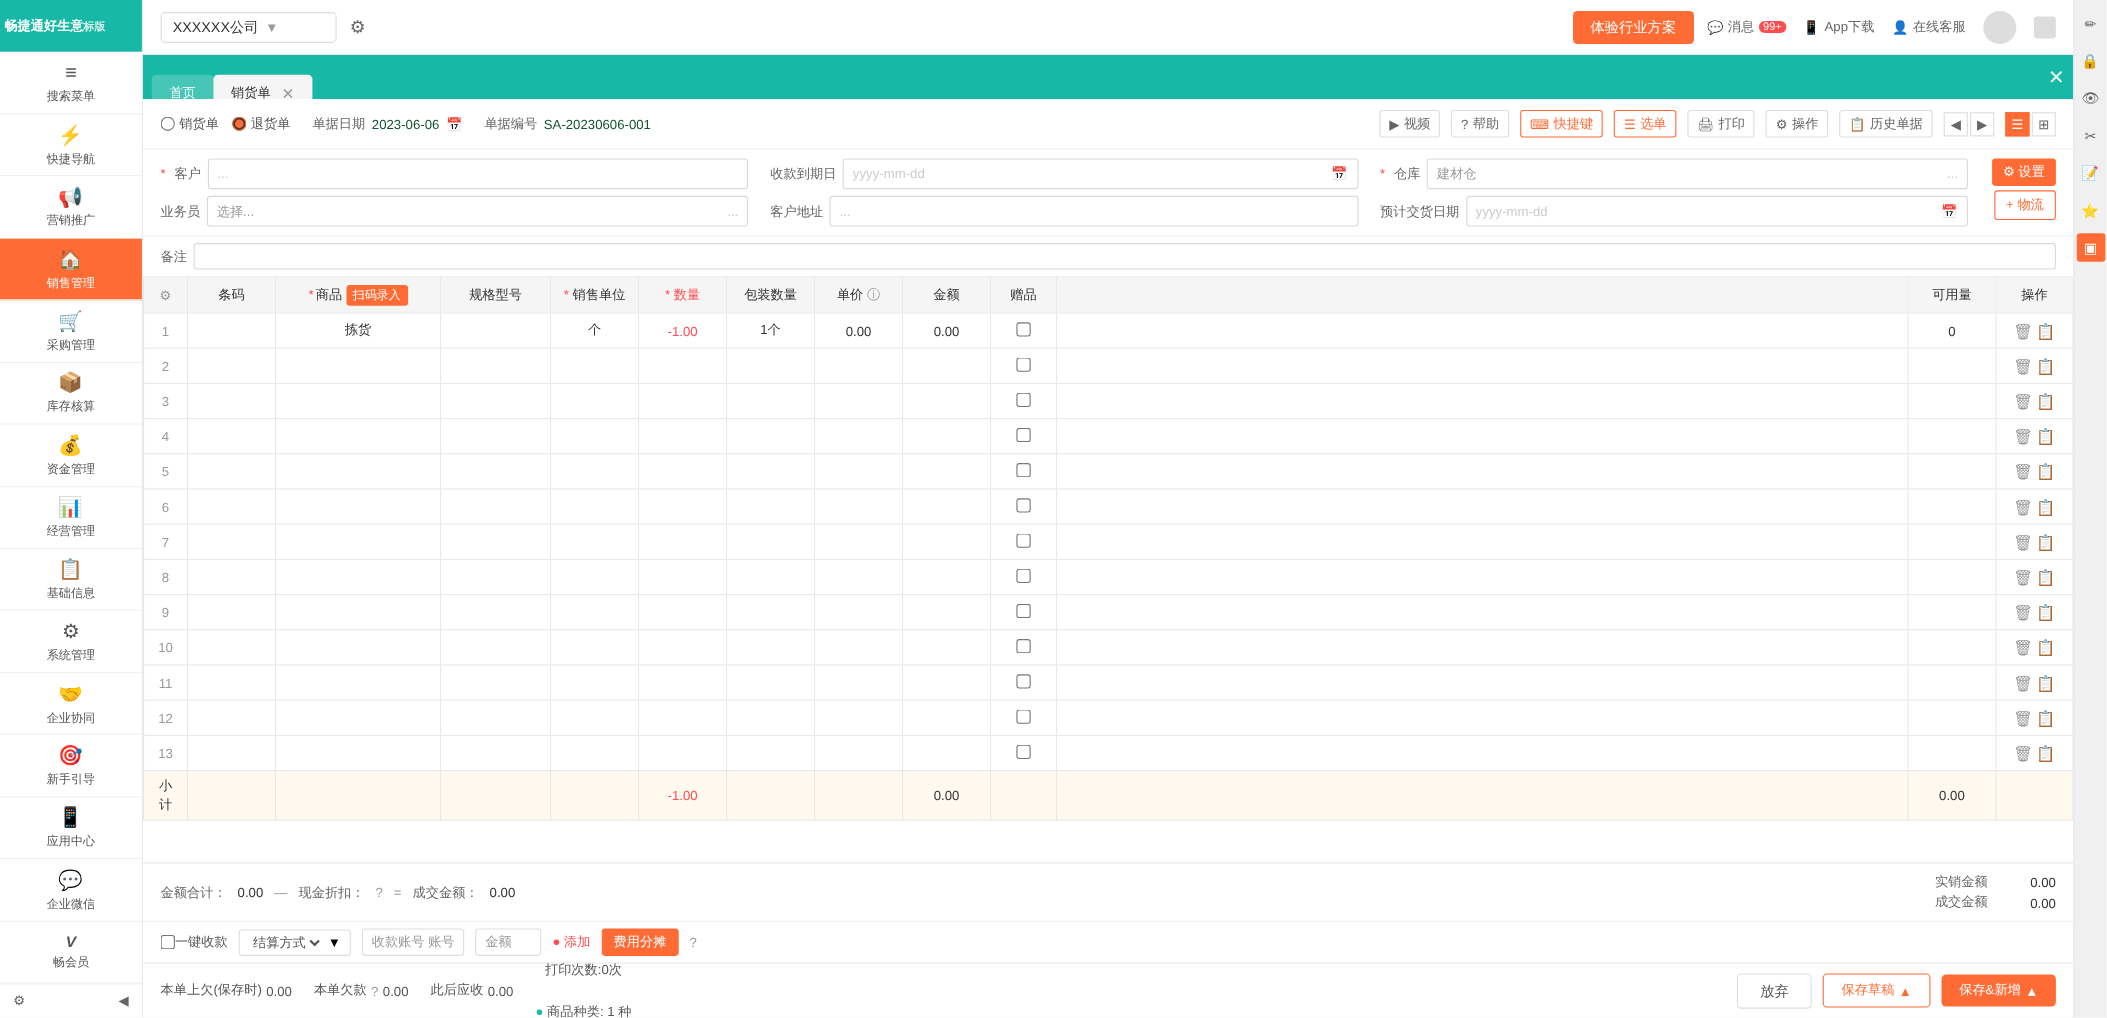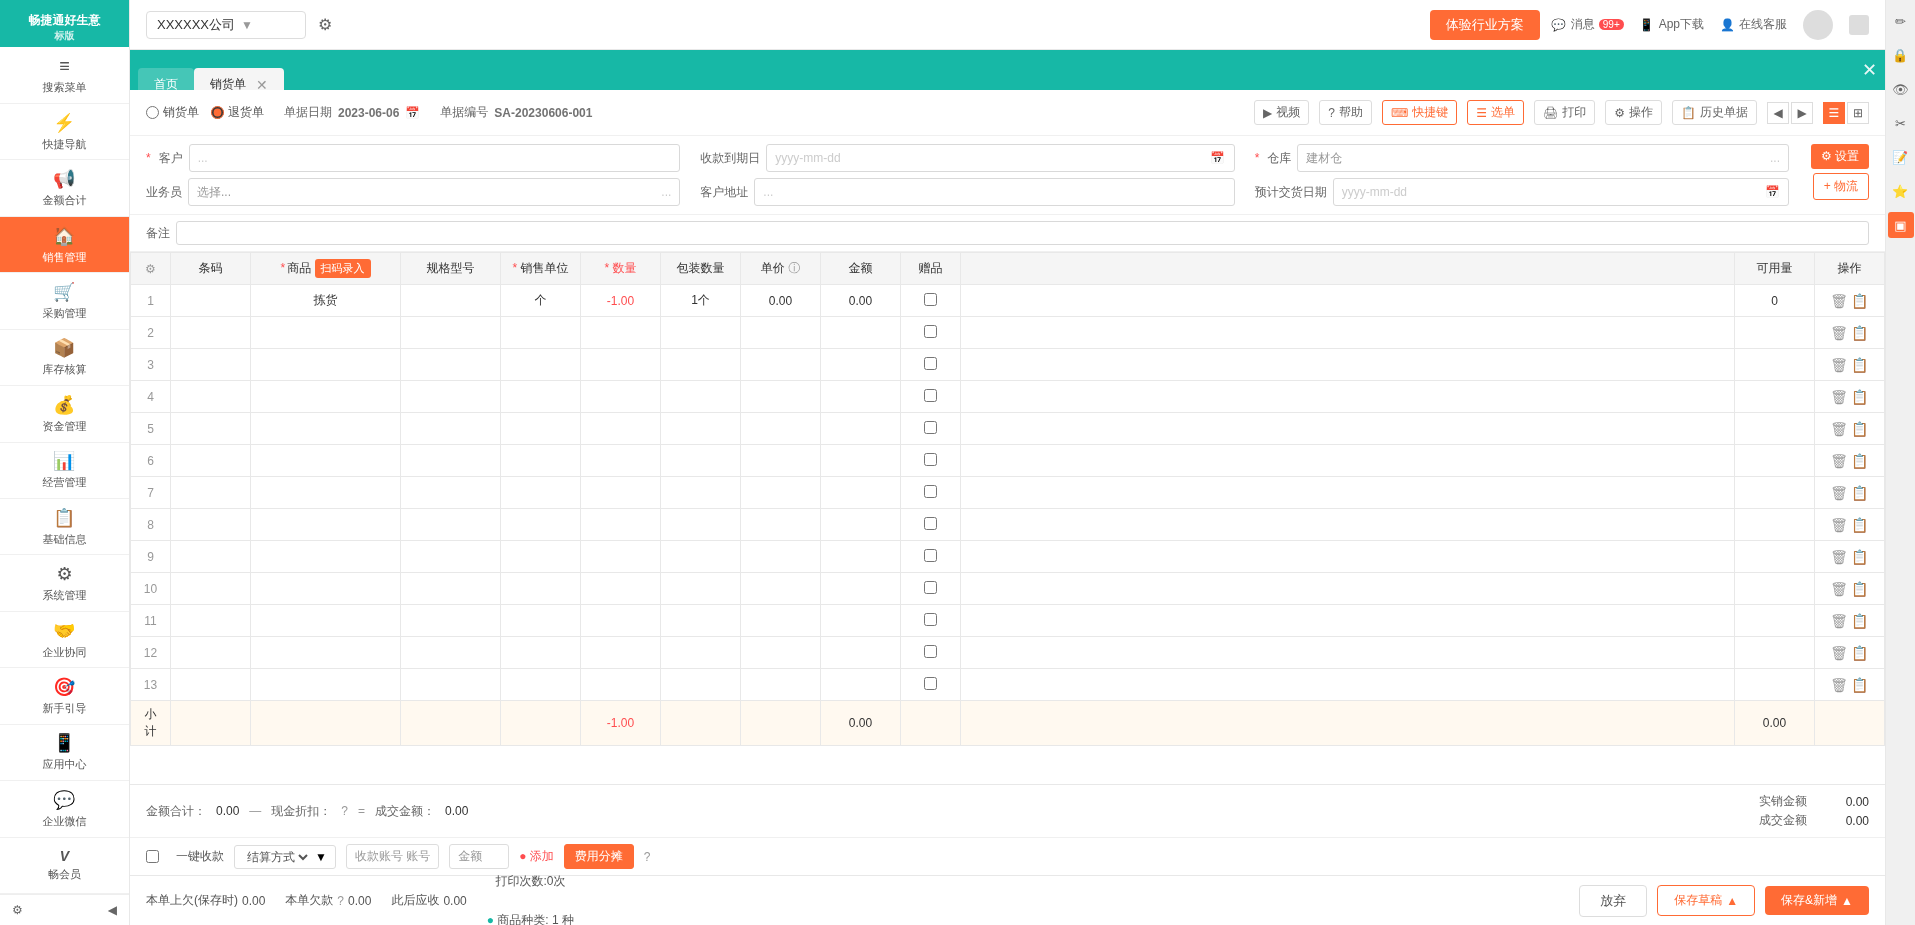--- a/index.html
+++ b/index.html
@@ -1,20 +1,20 @@
 <!DOCTYPE html>
 <html><head>
   <meta charset="utf-8">
   <style>
     * { box-sizing: border-box; margin: 0; padding: 0; font-family: 'Microsoft YaHei', Arial, sans-serif; font-size: 12px; }
     body { width: 1915px; height: 925px; overflow: hidden; background: #f5f5f5; display: flex; flex-direction: row; }
 
     
     .sidebar { width: 130px; background: #fff; height: 925px; display: flex; flex-direction: column; border-right: 1px solid #e8e8e8; flex-shrink: 0; }
-    .sidebar-logo { background: #17b8a6; height: 50px; display: flex; align-items: center; justify-content: flex-end; color: white; font-size: 13px; font-weight: bold; padding: 4px; text-align: center; flex-direction: column; }
+    .sidebar-logo { background: #17b8a6; height: 50px; display: flex; align-items: center; justify-content: flex-start; color: white; font-size: 13px; font-weight: bold; padding: 4px; text-align: center; flex-direction: row; }
     .sidebar-logo .sub { font-size: 10px; color: rgba(255,255,255,0.8); }
     .sidebar-item { display: flex; flex-direction: column; align-items: center; justify-content: center; height: 60px; cursor: pointer; color: #555; border-bottom: 1px solid #f0f0f0; }
     .sidebar-item.active { background: #ff6b35; color: white; }
     .sidebar-item .icon { font-size: 18px; margin-bottom: 3px; }
     .sidebar-item .label { font-size: 11px; }
     .sidebar-bottom { margin-top: auto; display: flex; align-items: center; justify-content: space-between; padding: 8px 12px; border-top: 1px solid #eee; }
 
     
     .main { flex: 1; display: flex; flex-direction: column; height: 925px; overflow: hidden; }
 
@@ -40,21 +40,21 @@
     
     .form-area { background: #fff; padding: 0; flex: 1; display: flex; flex-direction: column; overflow: hidden; }
 
     
     .form-header { padding: 10px 16px; display: flex; align-items: center; gap: 20px; border-bottom: 1px solid #f0f0f0; flex-shrink: 0; }
     .radio-group { display: flex; align-items: center; gap: 12px; }
     .radio-item { display: flex; align-items: center; gap: 4px; cursor: pointer; color: #555; }
     .radio-item input { accent-color: #ff6b35; }
     .date-field { display: flex; align-items: center; gap: 6px; color: #333; }
     .field-label { color: #666; }
-    .field-value { color: #737373; font-weight: 700; }
+    .field-value { color: #14532d; font-weight: 400; }
     .toolbar-right { margin-left: auto; display: flex; align-items: center; gap: 10px; }
     .toolbar-btn { display: flex; align-items: center; gap: 4px; color: #666; cursor: pointer; font-size: 12px; padding: 3px 8px; border: 1px solid #ddd; border-radius: 3px; }
     .toolbar-btn.orange { color: #ff6b35; border-color: #ff6b35; }
     .nav-arrows { display: flex; gap: 2px; }
     .nav-arrow { width: 22px; height: 22px; display: flex; align-items: center; justify-content: center; border: 1px solid #ddd; cursor: pointer; color: #666; }
     .view-btns { display: flex; gap: 2px; }
     .view-btn { width: 22px; height: 22px; display: flex; align-items: center; justify-content: center; border: 1px solid #ddd; cursor: pointer; color: #666; }
     .view-btn.active { background: #ff6b35; color: white; border-color: #ff6b35; }
     .field-row { display: flex; align-items: center; gap: 6px; }
     .field-row .req { color: #ff4d4f; margin-right: 2px; }
@@ -93,21 +93,21 @@
     .totals-row { display: flex; align-items: center; gap: 10px; }
     .dash { color: #999; }
     .eq { color: #999; }
     .right-totals { margin-left: auto; display: flex; flex-direction: column; align-items: flex-end; gap: 2px; }
     .right-total-row { display: flex; gap: 12px; align-items: center; }
     .right-total-label { color: #666; }
     .right-total-value { color: #333; font-weight: 500; min-width: 50px; text-align: right; }
 
     
     .payment-row { display: flex; align-items: center; gap: 10px; padding: 6px 16px; border-top: 1px solid #f0f0f0; flex-shrink: 0; }
-    .checkbox-label { display: flex; align-items: center; gap: 17px; color: #555; cursor: pointer; }
+    .checkbox-label { display: flex; align-items: center; gap: 0; color: #555; cursor: pointer; }
     .fee-btn { background: #fff; border: 1px solid #ff6b35; color: #ff6b35; border-radius: 3px; padding: 3px 10px; cursor: pointer; }
     .fee-btn.active { background: #ff6b35; color: white; }
     .help-icon { color: #999; cursor: pointer; }
 
     
     .bottom-bar { height: 50px; background: #fff; border-top: 1px solid #e8e8e8; display: flex; align-items: center; padding: 0 16px; gap: 20px; flex-shrink: 0; }
     .bottom-info { display: flex; align-items: center; gap: 20px; color: #555; }
     .bottom-info span { display: flex; align-items: center; gap: 4px; }
     .bottom-actions { margin-left: auto; display: flex; align-items: center; gap: 10px; }
     .btn-discard { border: 1px solid #ddd; background: #fff; color: #555; border-radius: 4px; padding: 6px 20px; cursor: pointer; font-size: 13px; }
@@ -136,21 +136,21 @@
   <div class="sidebar-item">
     <span class="icon">≡</span>
     <span class="label">搜索菜单</span>
   </div>
   <div class="sidebar-item">
     <span class="icon">⚡</span>
     <span class="label">快捷导航</span>
   </div>
   <div class="sidebar-item">
     <span class="icon">📢</span>
-    <span class="label">金额合计</span>
+    <span class="label">营销推广</span>
   </div>
   <div class="sidebar-item active">
     <span class="icon">🏠</span>
     <span class="label">销售管理</span>
   </div>
   <div class="sidebar-item">
     <span class="icon">🛒</span>
     <span class="label">采购管理</span>
   </div>
   <div class="sidebar-item">

